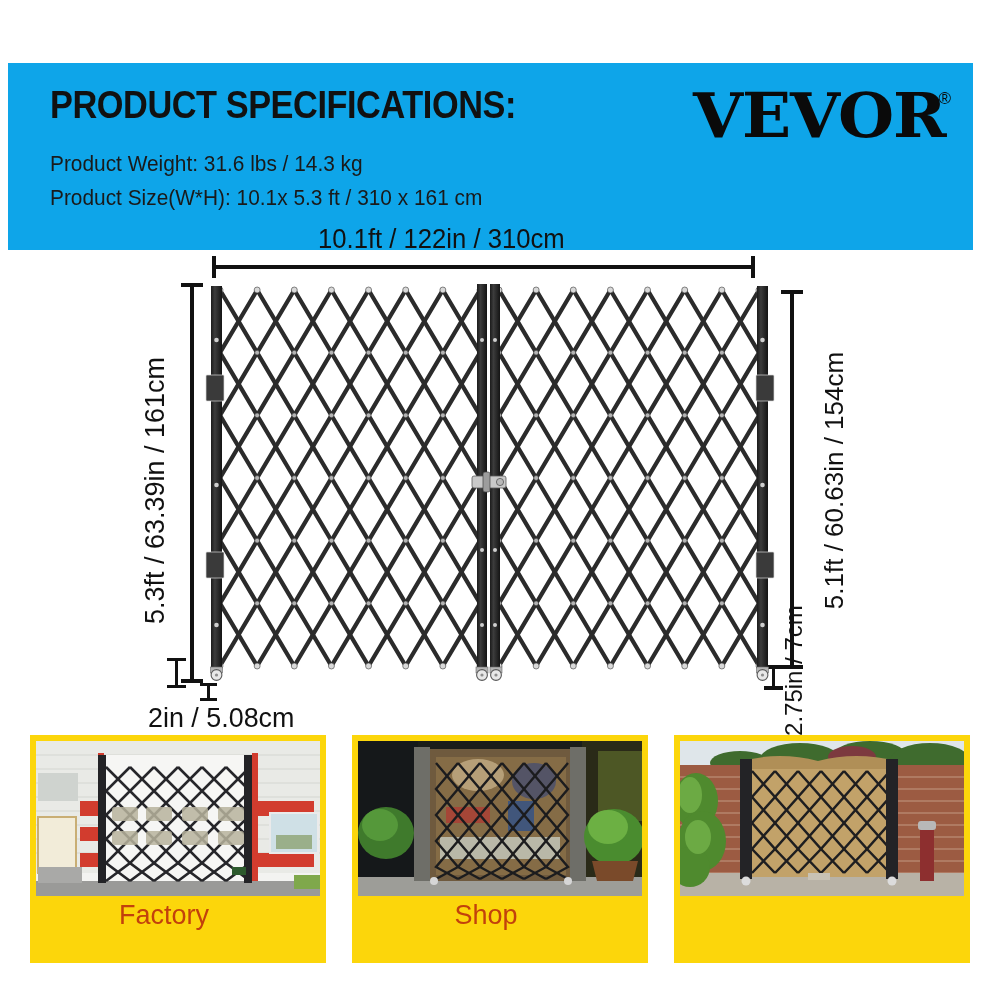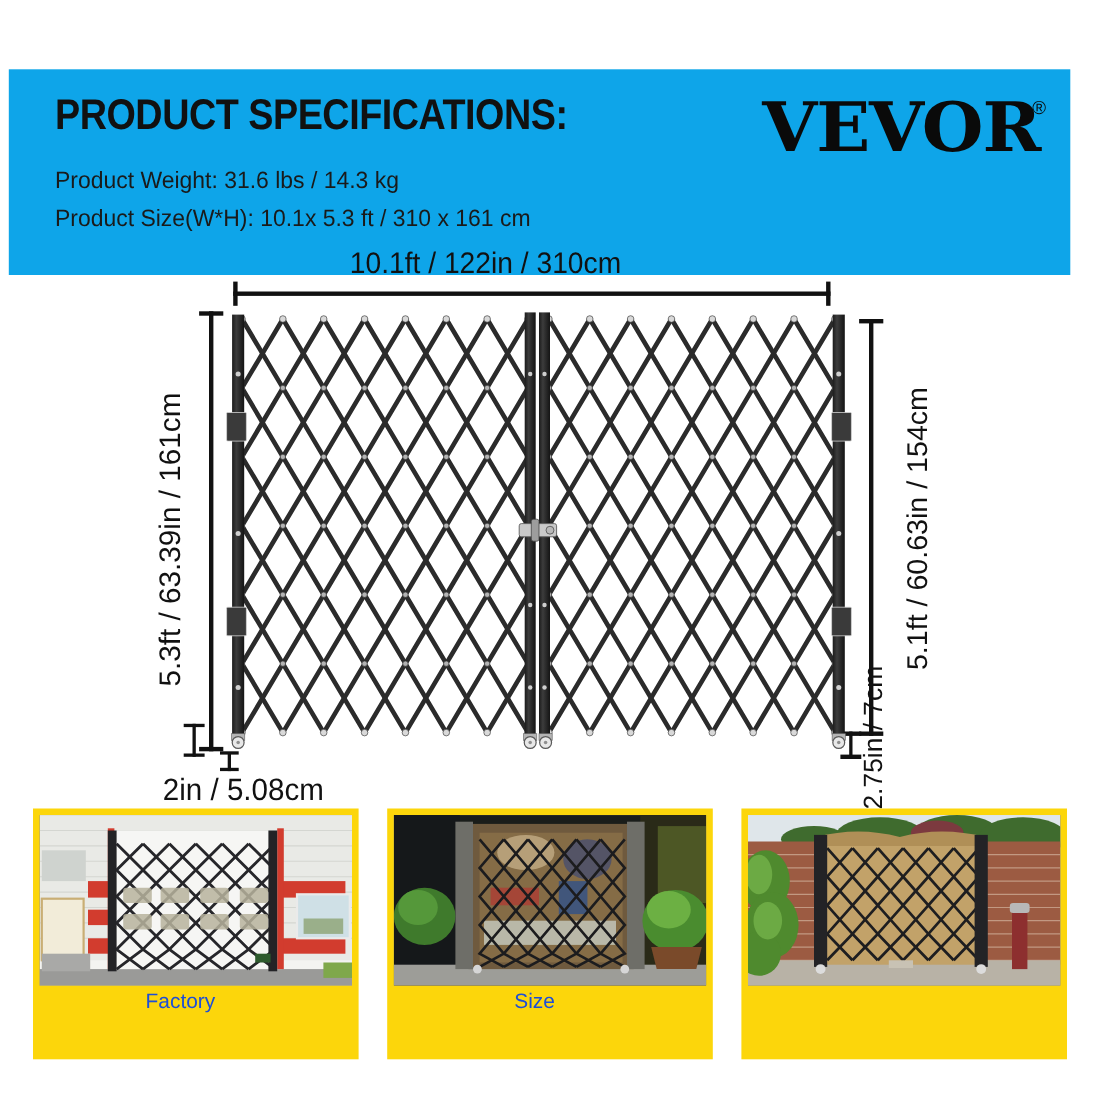--- a/index.html
+++ b/index.html
@@ -110,21 +110,21 @@
   #thumb-card-0 { left: 0px; }
   #thumb-card-1 { left: 322px; }
   #thumb-card-2 { left: 644px; }
   .thumb-photo {
     position: absolute; left: 6px; top: 6px;
     width: 284px; height: 155px; overflow: hidden; background: #888;
   }
   .thumb-photo svg { display: block; width: 284px; height: 155px; }
   .thumb-caption {
     position: absolute; left: 0; top: 165px; width: 268px;
-    text-align: center; font-size: 19px; color: #1d4ed8;
+    text-align: center; font-size: 27px; color: #c2410c;
   }
 </style>
 </head>
 <body>
 
 <div id="page">
 
   <div id="header-banner">
     <div id="spec-title">PRODUCT SPECIFICATIONS:</div>
     <div class="spec-line" id="spec-weight">Product Weight: 31.6 lbs / 14.3 kg</div>
@@ -625,21 +625,21 @@
           </g>
           <ellipse cx="28" cy="92" rx="28" ry="26" fill="#3f7a2c"></ellipse>
           <ellipse cx="22" cy="84" rx="18" ry="16" fill="#55983a"></ellipse>
           <ellipse cx="256" cy="96" rx="30" ry="28" fill="#4a8c2f"></ellipse>
           <ellipse cx="250" cy="86" rx="20" ry="17" fill="#6cb043"></ellipse>
           <path d="M234 120 h46 l-5 20 h-36 z" fill="#7a4a2a"></path>
           <circle cx="76" cy="140" r="4" fill="#d6d6d6"></circle>
           <circle cx="210" cy="140" r="4" fill="#d6d6d6"></circle>
         </svg>
       </div>
-      <div class="thumb-caption">Size</div>
+      <div class="thumb-caption">Shop</div>
     </div>
 
     <div class="thumb-card" id="thumb-card-2">
       <div class="thumb-photo">
         <svg viewBox="0 0 284 155" xmlns="http://www.w3.org/2000/svg">
           <rect width="284" height="155" fill="#cfd6dd"></rect>
           <rect x="0" y="0" width="284" height="26" fill="#dfe6ea"></rect>
           <g fill="#3f6b2e">
             <ellipse cx="120" cy="18" rx="40" ry="16"></ellipse>
             <ellipse cx="190" cy="14" rx="36" ry="14"></ellipse>

